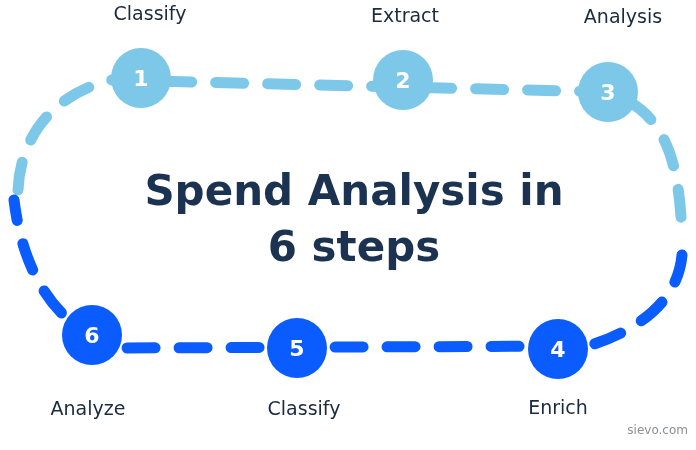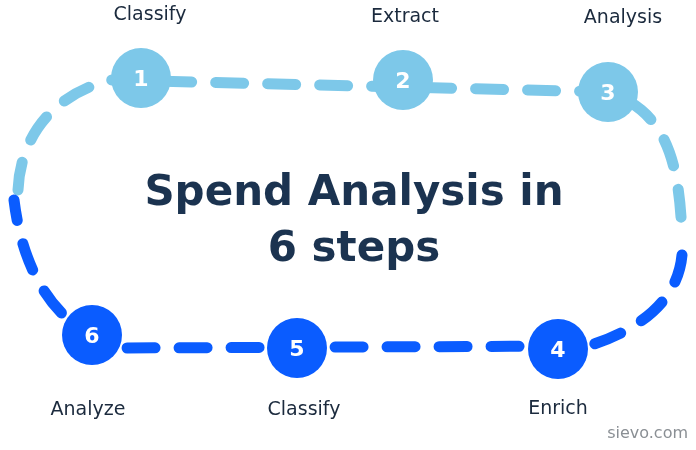--- a/index.html
+++ b/index.html
@@ -9,21 +9,21 @@
     .step-label { position: absolute; font-size: 19px; color: #1B2A3D; white-space: nowrap;
                   transform: translateX(-50%); font-family: "DejaVu Sans", sans-serif; }
     .step-num { position: absolute; width: 60px; height: 60px; border-radius: 50%;
                 display: flex; align-items: center; justify-content: center;
                 color: #ffffff; font-weight: bold; font-size: 22px;
                 transform: translate(-50%, -50%);
                 font-family: "DejaVu Sans", sans-serif; }
     .title { position: absolute; left: 0; width: 696px; text-align: center;
              color: #1B3350; font-weight: bold; font-size: 42px; line-height: 56px;
              font-family: "DejaVu Sans", sans-serif; }
-    .credit { position: absolute; right: 8px; top: 423px; font-size: 16px; color: #8a8f94;
+    .credit { position: absolute; right: 8px; top: 423px; font-size: 12px; color: #8a8f94;
               font-family: "DejaVu Sans", sans-serif; }
   </style>
 </head>
 <body>
 
 <svg id="diagram-svg" width="696" height="450" viewBox="0 0 696 450">
 
   <path d="M 18 190 C 20 140, 50 95, 111 80 L 608 92 C 660 110, 680 150, 682 240" fill="none" stroke="#7DC8E9" stroke-width="11" stroke-linecap="round" stroke-dasharray="28 24"></path>
 
   <path d="M 682 255 C 678 300, 640 330, 588 346 L 122 348 C 70 335, 25 290, 14 200" fill="none" stroke="#0A5CFF" stroke-width="11" stroke-linecap="round" stroke-dasharray="28 24"></path>

